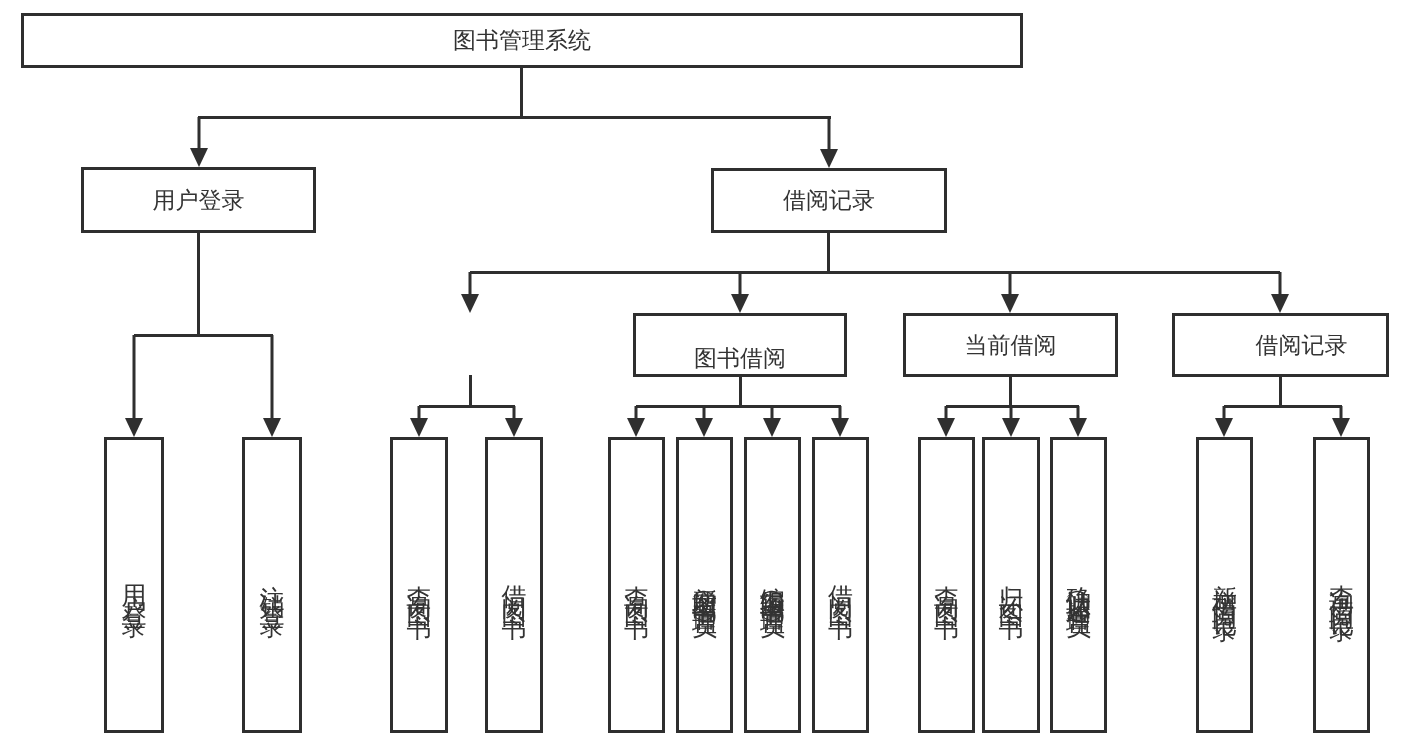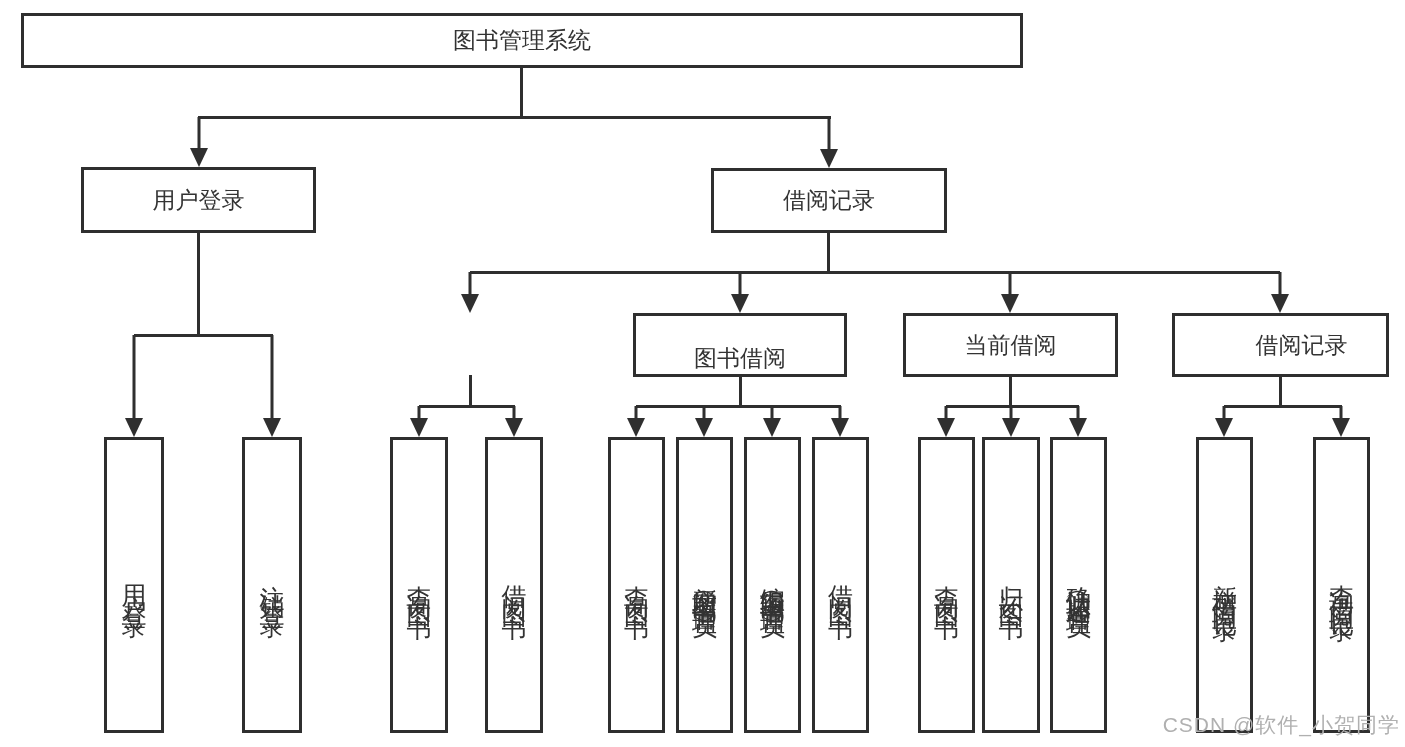--- a/index.html
+++ b/index.html
@@ -202,15 +202,14 @@
     <span class="vtext v9">确认归还（管理员）</span>
   </div>
 
   <div class="box leaf" style="left:1196px;top:437px;width:57px;height:296px;">
     <span class="vtext v6">新增借阅记录</span>
   </div>
   <div class="box leaf" style="left:1313px;top:437px;width:57px;height:296px;">
     <span class="vtext v6">查询借阅记录</span>
   </div>
 
-  <div class="watermark">CSDN @软件_小贺同学</div>
 
 </div>
 
 </body></html>

